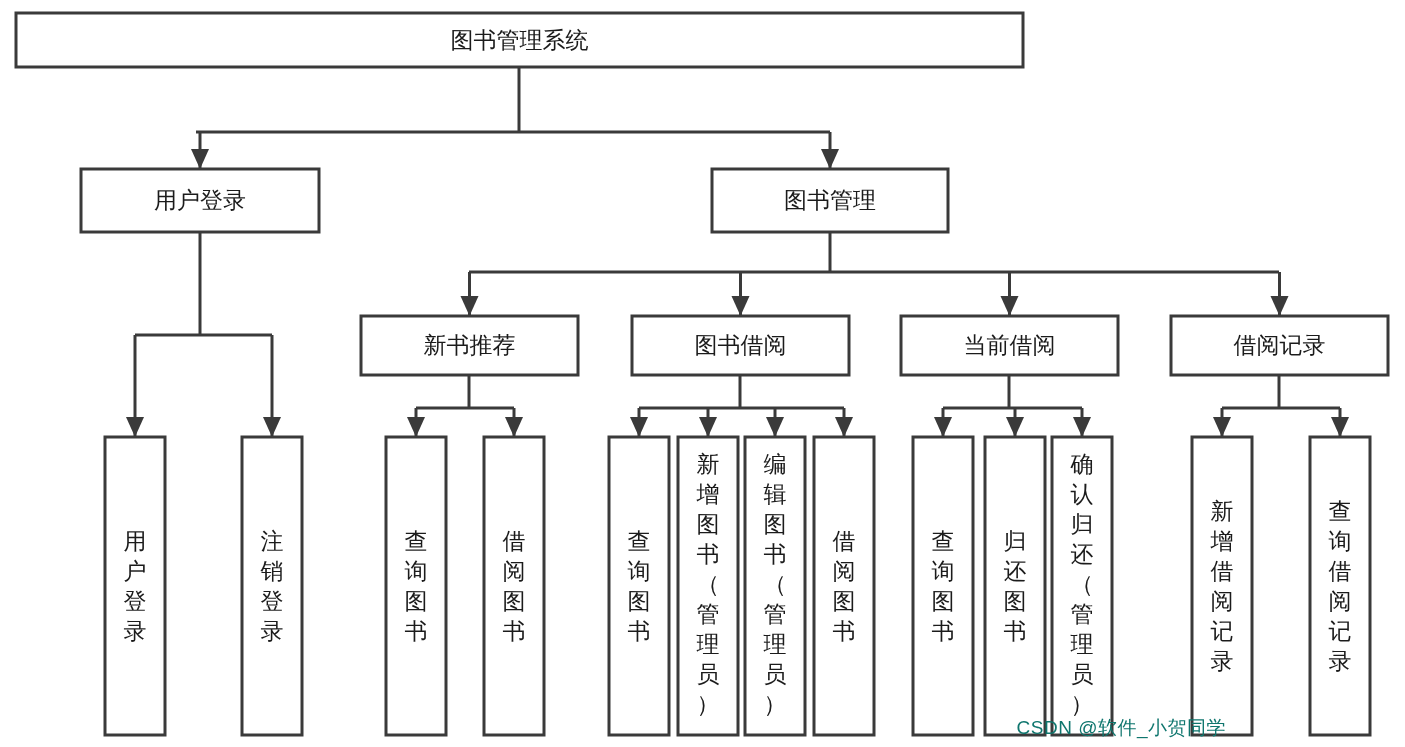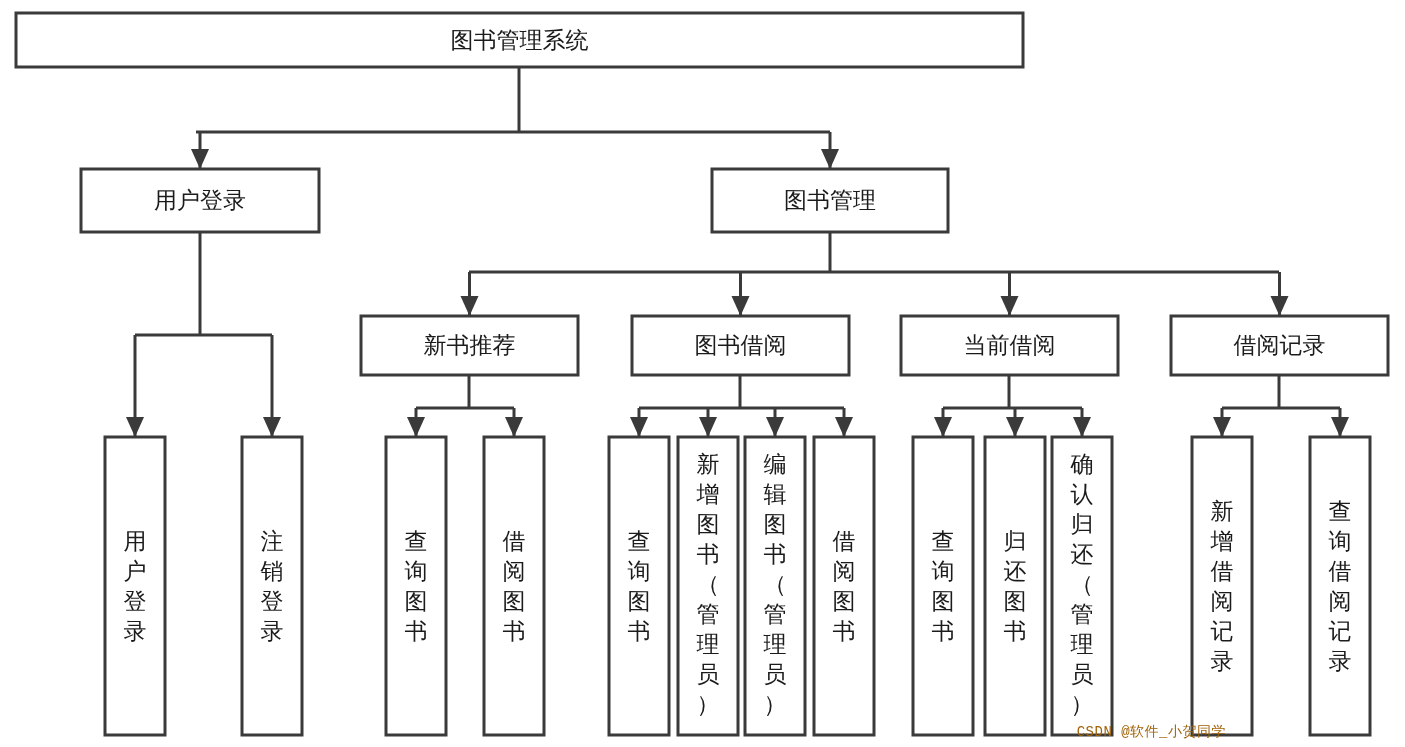--- a/index.html
+++ b/index.html
@@ -51,23 +51,23 @@
   .node-label-v {
     font-family: "DejaVu Sans", "Liberation Sans", sans-serif;
     font-size: 23px;
     fill: #1b1b1b;
     text-anchor: middle;
   }
   .watermark {
     position: absolute;
     right: 8px;
     bottom: 6px;
-    font-family: Liberation Mono, monospace;
-    font-size: 14px;
-    color: #a16207;
+    font-family: Liberation Sans, sans-serif;
+    font-size: 19px;
+    color: #0f766e;
     letter-spacing: 0.5px;
     white-space: nowrap;
     pointer-events: none;
   }
 </style>
 </head>
 <body>
 
 <div id="diagram-root">
   <svg class="diagram" viewBox="0 0 1405 747" xmlns="http://www.w3.org/2000/svg">

